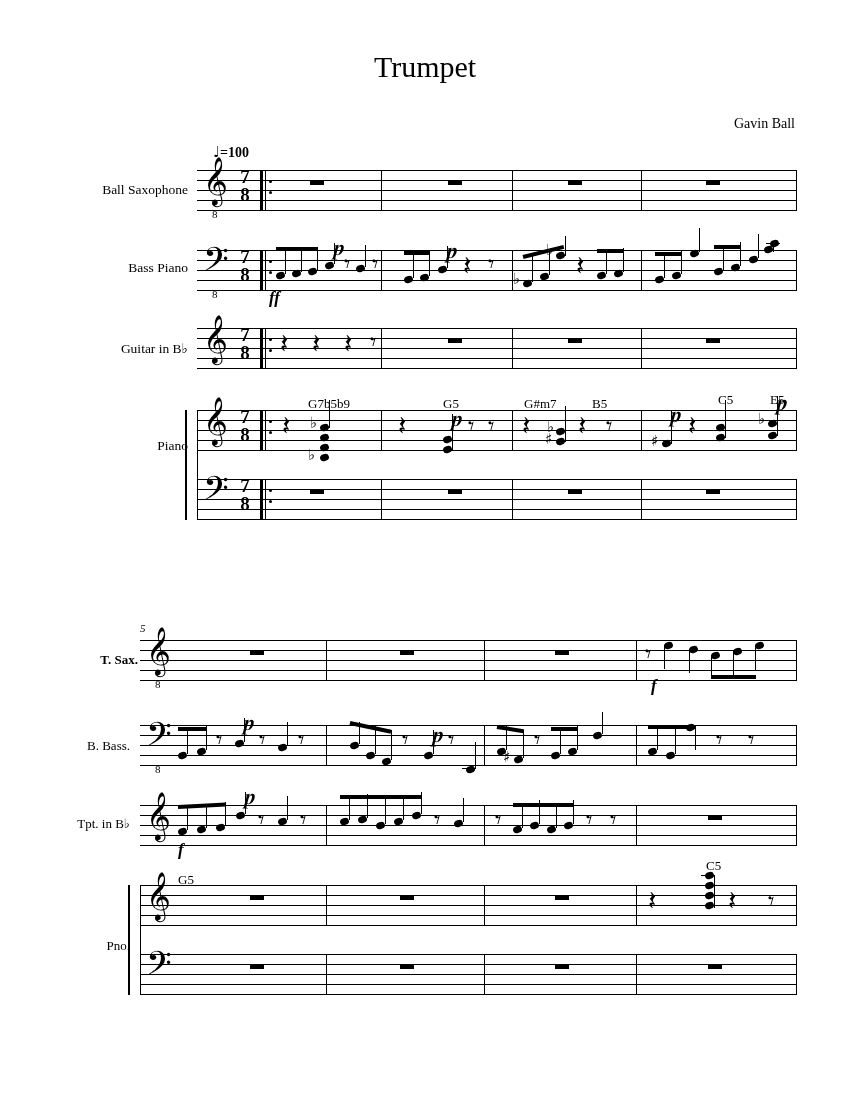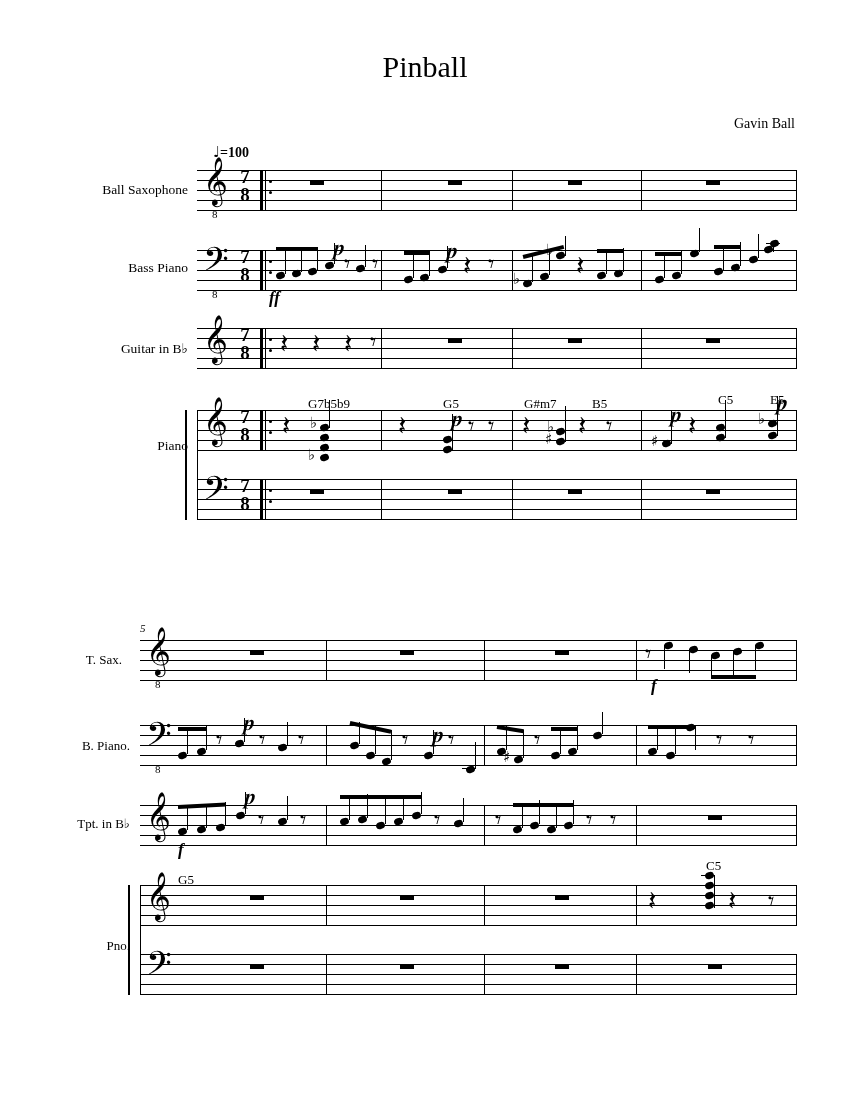--- a/index.html
+++ b/index.html
@@ -185,21 +185,21 @@
     background: #000;
     border-radius: 50%;
     left: 0;
   }
 </style>
 </head>
 <body>
 
 <div class="page">
 
-  <div class="title">Pinball</div>
+  <div class="title">Trumpet</div>
   <div class="composer">Gavin Ball</div>
 
   <div class="system" style="left:0;top:0;width:850px;height:560px;">
 
     <div class="tempo" style="left:213px;top:143px;">
       <span style="font-family:'DejaVu Sans',sans-serif;font-size:15px;">♩</span><span>=100</span>
     </div>
 
     <div class="instname" style="left:20px;top:182px;width:168px;">Ball Saxophone</div>
     <div class="instname" style="left:20px;top:260px;width:168px;">Bass Piano</div>
@@ -450,22 +450,22 @@
     <div class="barline" style="left:381px;top:479px;height:41px;"></div>
     <div class="barline" style="left:512px;top:479px;height:41px;"></div>
     <div class="barline" style="left:641px;top:479px;height:41px;"></div>
     <div class="barline" style="left:796px;top:479px;height:41px;"></div>
   </div>
 
   <div class="system" style="left:0;top:0;width:850px;height:1040px;">
 
     <div class="measnum" style="left:140px;top:622px;">5</div>
 
-    <div class="instname small" style="left:12px;top:652px;width:110px;">T. Sax.</div>
-    <div class="instname small" style="left:20px;top:738px;width:110px;">B. Piano.</div>
+    <div class="instname small" style="left:28px;top:652px;width:110px;font-weight:bold;">T. Sax.</div>
+    <div class="instname small" style="left:20px;top:738px;width:110px;">B. Bass.</div>
     <div class="instname small" style="left:20px;top:816px;width:110px;">Tpt. in B♭</div>
     <div class="instname small" style="left:20px;top:938px;width:110px;">Pno.</div>
 
     <div class="staff" style="left:140px;top:640px;width:657px;height:41px;">
       <div class="ln" style="top:0px;"></div>
         <div class="ln" style="top:10px;"></div>
         <div class="ln" style="top:20px;"></div>
         <div class="ln" style="top:30px;"></div>
         <div class="ln" style="top:40px;"></div>
     </div>

